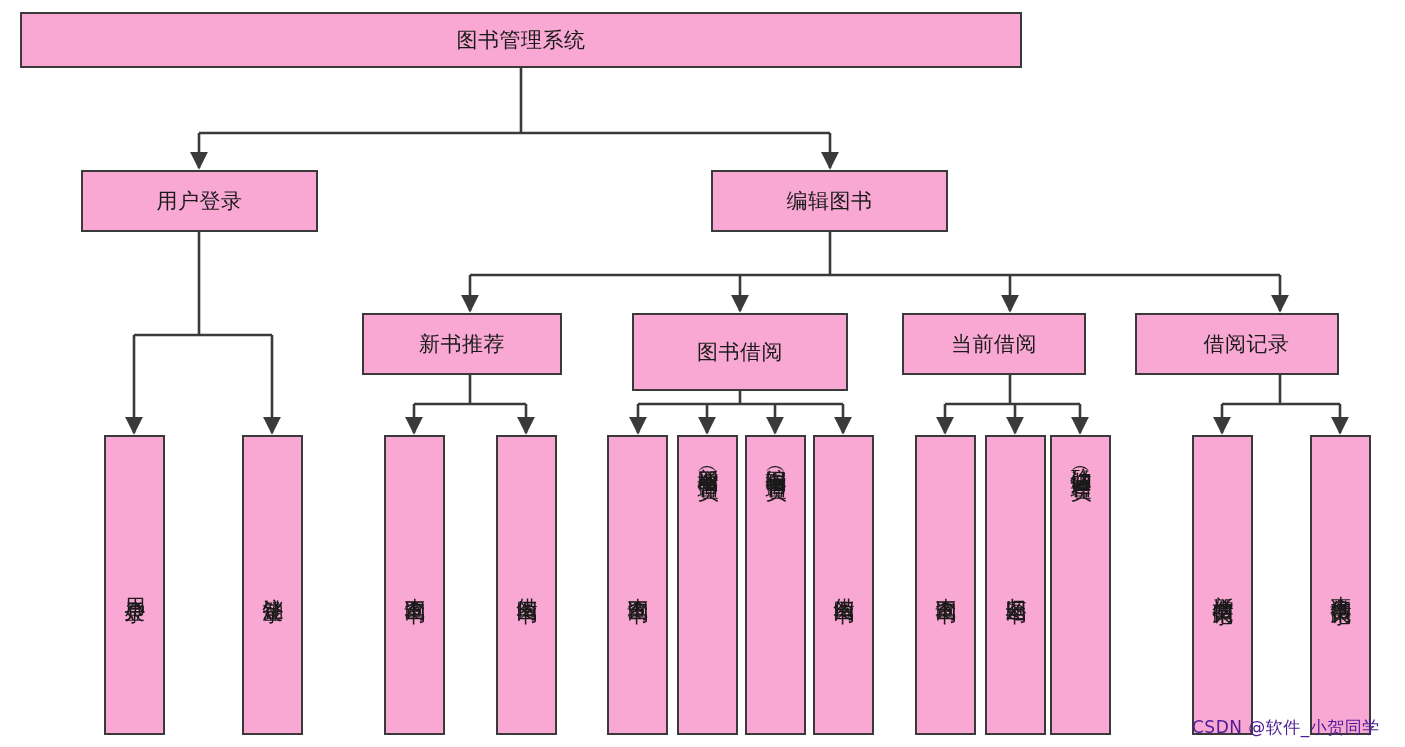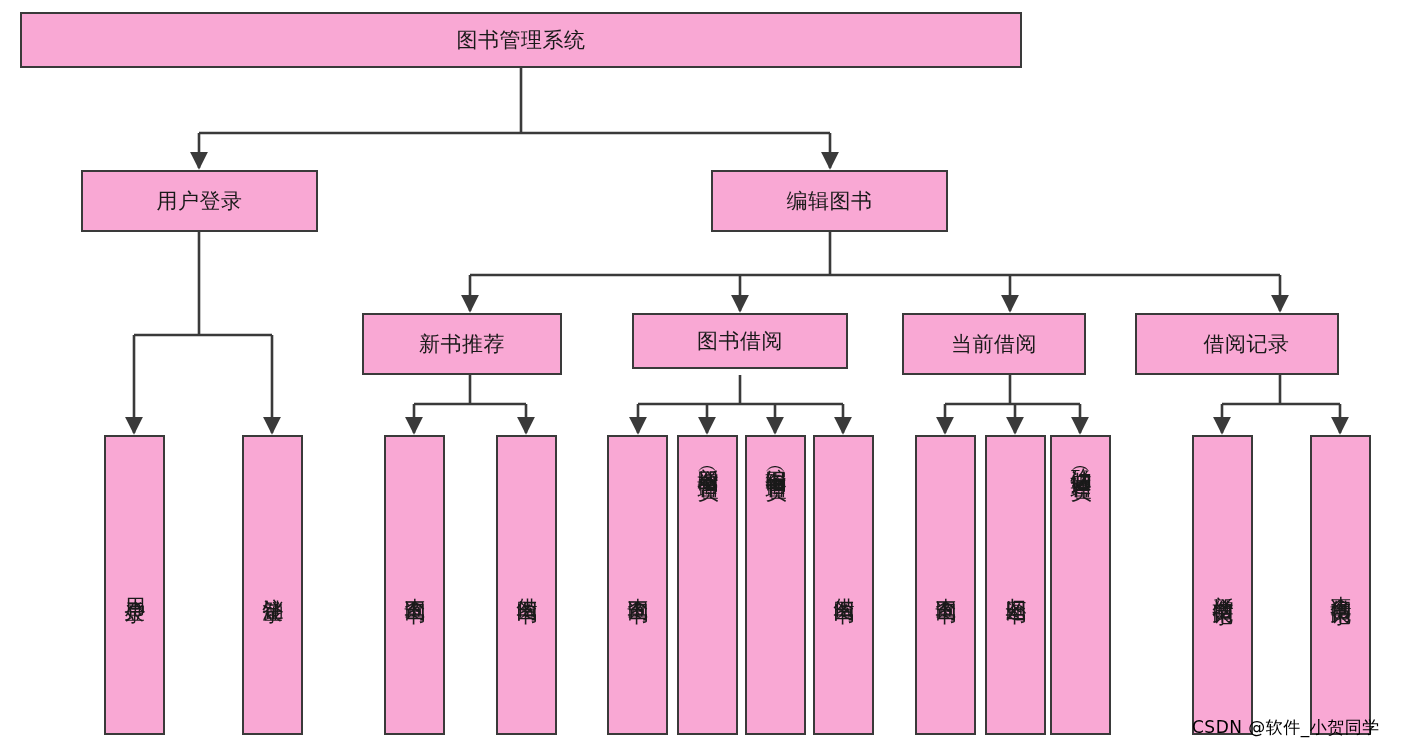--- a/index.html
+++ b/index.html
@@ -56,21 +56,21 @@
     letter-spacing: 2px;
     line-height: 1;
   }
   .node.v.mid {
     align-items: center;
     padding-top: 0;
   }
   .watermark {
     position: absolute;
     font-size: 17px;
-    color: #000000;
+    color: #4c1d95;
     white-space: nowrap;
     letter-spacing: 0.5px;
   }
 </style>
 </head>
 <body>
 
 <div id="canvas">
 
   <svg class="wires" viewBox="0 0 1405 747">
@@ -130,21 +130,21 @@
   <div class="node h" style="left:81px; top:170px; width:237px; height:62px;">
     <span class="lbl">用户登录</span>
   </div>
   <div class="node h" style="left:711px; top:170px; width:237px; height:62px;">
     <span class="lbl">编辑图书</span>
   </div>
 
   <div class="node h" style="left:362px; top:313px; width:200px; height:62px;">
     <span class="lbl">新书推荐</span>
   </div>
-  <div class="node h" style="left:632px; top:313px; width:216px; height:56px;">
+  <div class="node h" style="left:632px; top:313px; width:216px; height:78px;">
     <span class="lbl">图书借阅</span>
   </div>
   <div class="node h" style="left:902px; top:313px; width:184px; height:62px;">
     <span class="lbl">当前借阅</span>
   </div>
   <div class="node h" style="left:1135px; top:313px; width:204px; height:62px;padding-left:19px;">
     <span class="lbl">借阅记录</span>
   </div>
 
   <div class="node v mid" style="left:104px; top:435px; width:61px; height:300px;">

